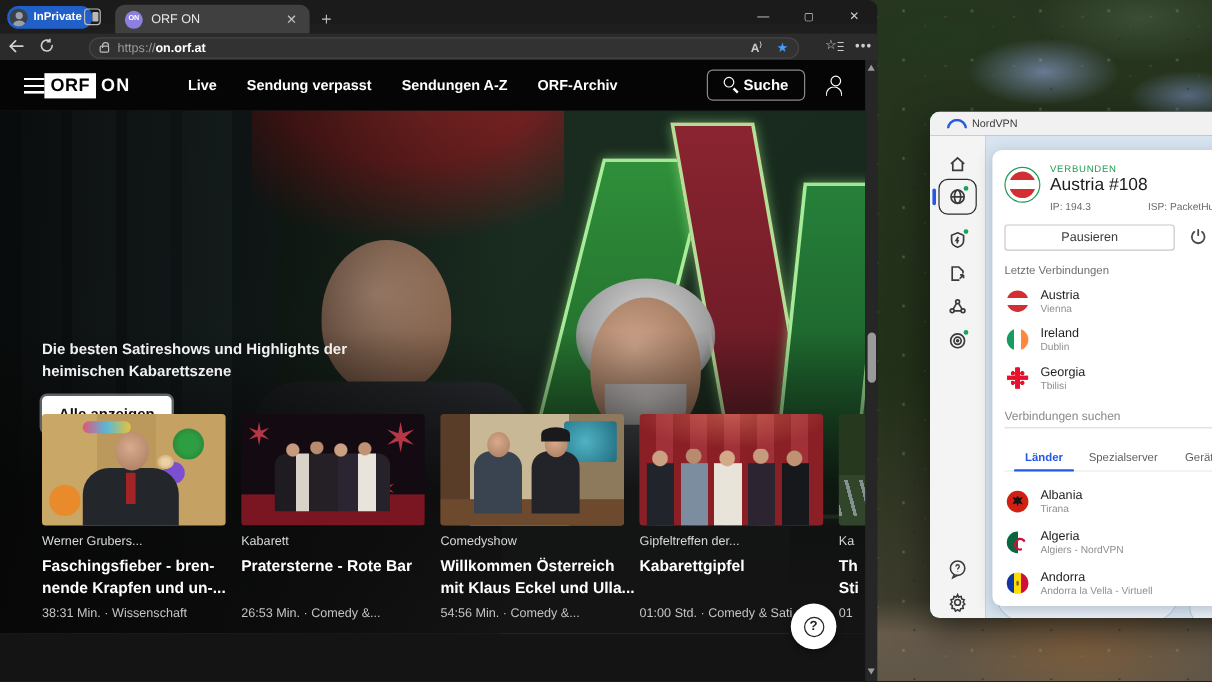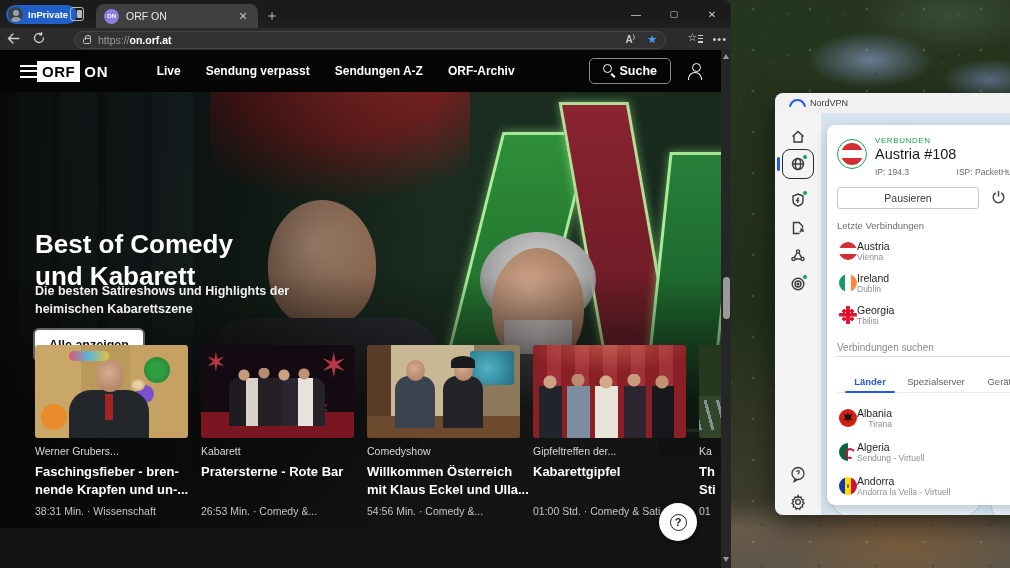--- a/index.html
+++ b/index.html
@@ -234,21 +234,21 @@
   .f-andorra::after { content:""; position:absolute; left:42%; top:38%; width:16%; height:24%; background:#8a5a2a; border-radius:2px; }
   .nv-server { position:absolute; left:48px; top:21px; color:#1c1c1c; font-size:14.5px; }
   .nv-iprow { position:absolute; left:48px; top:42px; width:160px; display:flex; justify-content:space-between; }
   .nv-iprow span { color:#6b6b6b; font-size:8.5px; }
   .nv-pause { position:absolute; left:10px; top:62px; width:142px; height:22px; border:1px solid #c8c8c8;
               border-radius:3px; display:flex; align-items:center; justify-content:center; color:#3a3a3a; font-size:10.5px; }
   .nv-power, .nv-reload { position:absolute; top:64px; width:17px; height:17px; }
   .nv-power { left:163px; } .nv-reload { left:189px; }
   .nv-power svg, .nv-reload svg { width:17px; height:17px; stroke:#4a4a4a; fill:none; stroke-width:1.5; stroke-linecap:round; }
   .nv-sect { position:absolute; left:10px; top:95px; color:#6e6e6e; font-size:9.5px; }
-  .nv-row { position:absolute; left:12px; display:flex; gap:0; align-items:center; }
+  .nv-row { position:absolute; left:12px; display:flex; gap:10px; align-items:center; }
   .nv-row .nm { color:#1f1f1f; font-size:10.5px; line-height:12px; }
   .nv-row .sb { color:#8f8f8f; font-size:8.5px; line-height:10px; }
   .nv-search { position:absolute; left:10px; top:212px; width:198px; height:20px; border-bottom:1px solid #dcdcdc; }
   .nv-search input { border:none; outline:none; width:180px; font-size:10px; color:#333; background:transparent;
                      font-family:"Liberation Sans", sans-serif; }
   .nv-search input::placeholder { color:#8a8a8a; }
   .nv-mag { position:absolute; right:2px; top:3px; width:7px; height:7px; border:1.3px solid #777; border-radius:50%; }
   .nv-mag::after { content:""; position:absolute; left:-3.5px; top:6.5px; width:4px; height:1.3px; background:#777; transform:rotate(135deg); }
   .nv-tabs { position:absolute; left:10px; top:248px; width:198px; height:20px; border-bottom:1px solid #ececec;
              display:flex; }
@@ -344,24 +344,20 @@
           <div class="head"></div>
             <div class="body"></div>
         </div>
         <div class="figure fig2">
           <div class="hair"></div>
             <div class="head"></div>
             <div class="beard"></div>
             <div class="body"></div>
         </div>
         <div class="hero-scrim"></div>
-        <div class="hero-title">
-          <div>Best of Comedy</div>
-          <div>und Kabarett</div>
-        </div>
         <div class="hero-sub">
           <div>Die besten Satireshows und Highlights der</div>
           <div>heimischen Kabarettszene</div>
         </div>
         <div class="hero-cta">Alle anzeigen</div>
       </div>
 
       <div class="card" style="left:35px; top:295px;">
         <div class="thumb art1">
           <i class="d1"></i>
@@ -568,32 +564,32 @@
         <input placeholder="Verbindungen suchen" style="">
         <div class="nv-mag"></div>
       </div>
 
       <div class="nv-tabs">
         <div class="nv-tab active">Länder</div>
         <div class="nv-tab">Spezialserver</div>
         <div class="nv-tab">Geräte</div>
       </div>
 
-      <div class="nv-row" style="top:282px;text-align:right;">
+      <div class="nv-row" style="top:282px;">
         <div class="flag small f-albania"></div>
         <div>
             <div class="nm">Albania</div>
             <div class="sb">Tirana</div>
           </div>
       </div>
       <div class="nv-row" style="top:316px;">
         <div class="flag small f-algeria"></div>
         <div>
             <div class="nm">Algeria</div>
-            <div class="sb">Sendung - Virtuell</div>
+            <div class="sb">Algiers - NordVPN</div>
           </div>
       </div>
       <div class="nv-row" style="top:350px;">
         <div class="flag small f-andorra"></div>
         <div>
             <div class="nm">Andorra</div>
             <div class="sb">Andorra la Vella - Virtuell</div>
           </div>
       </div>
 

